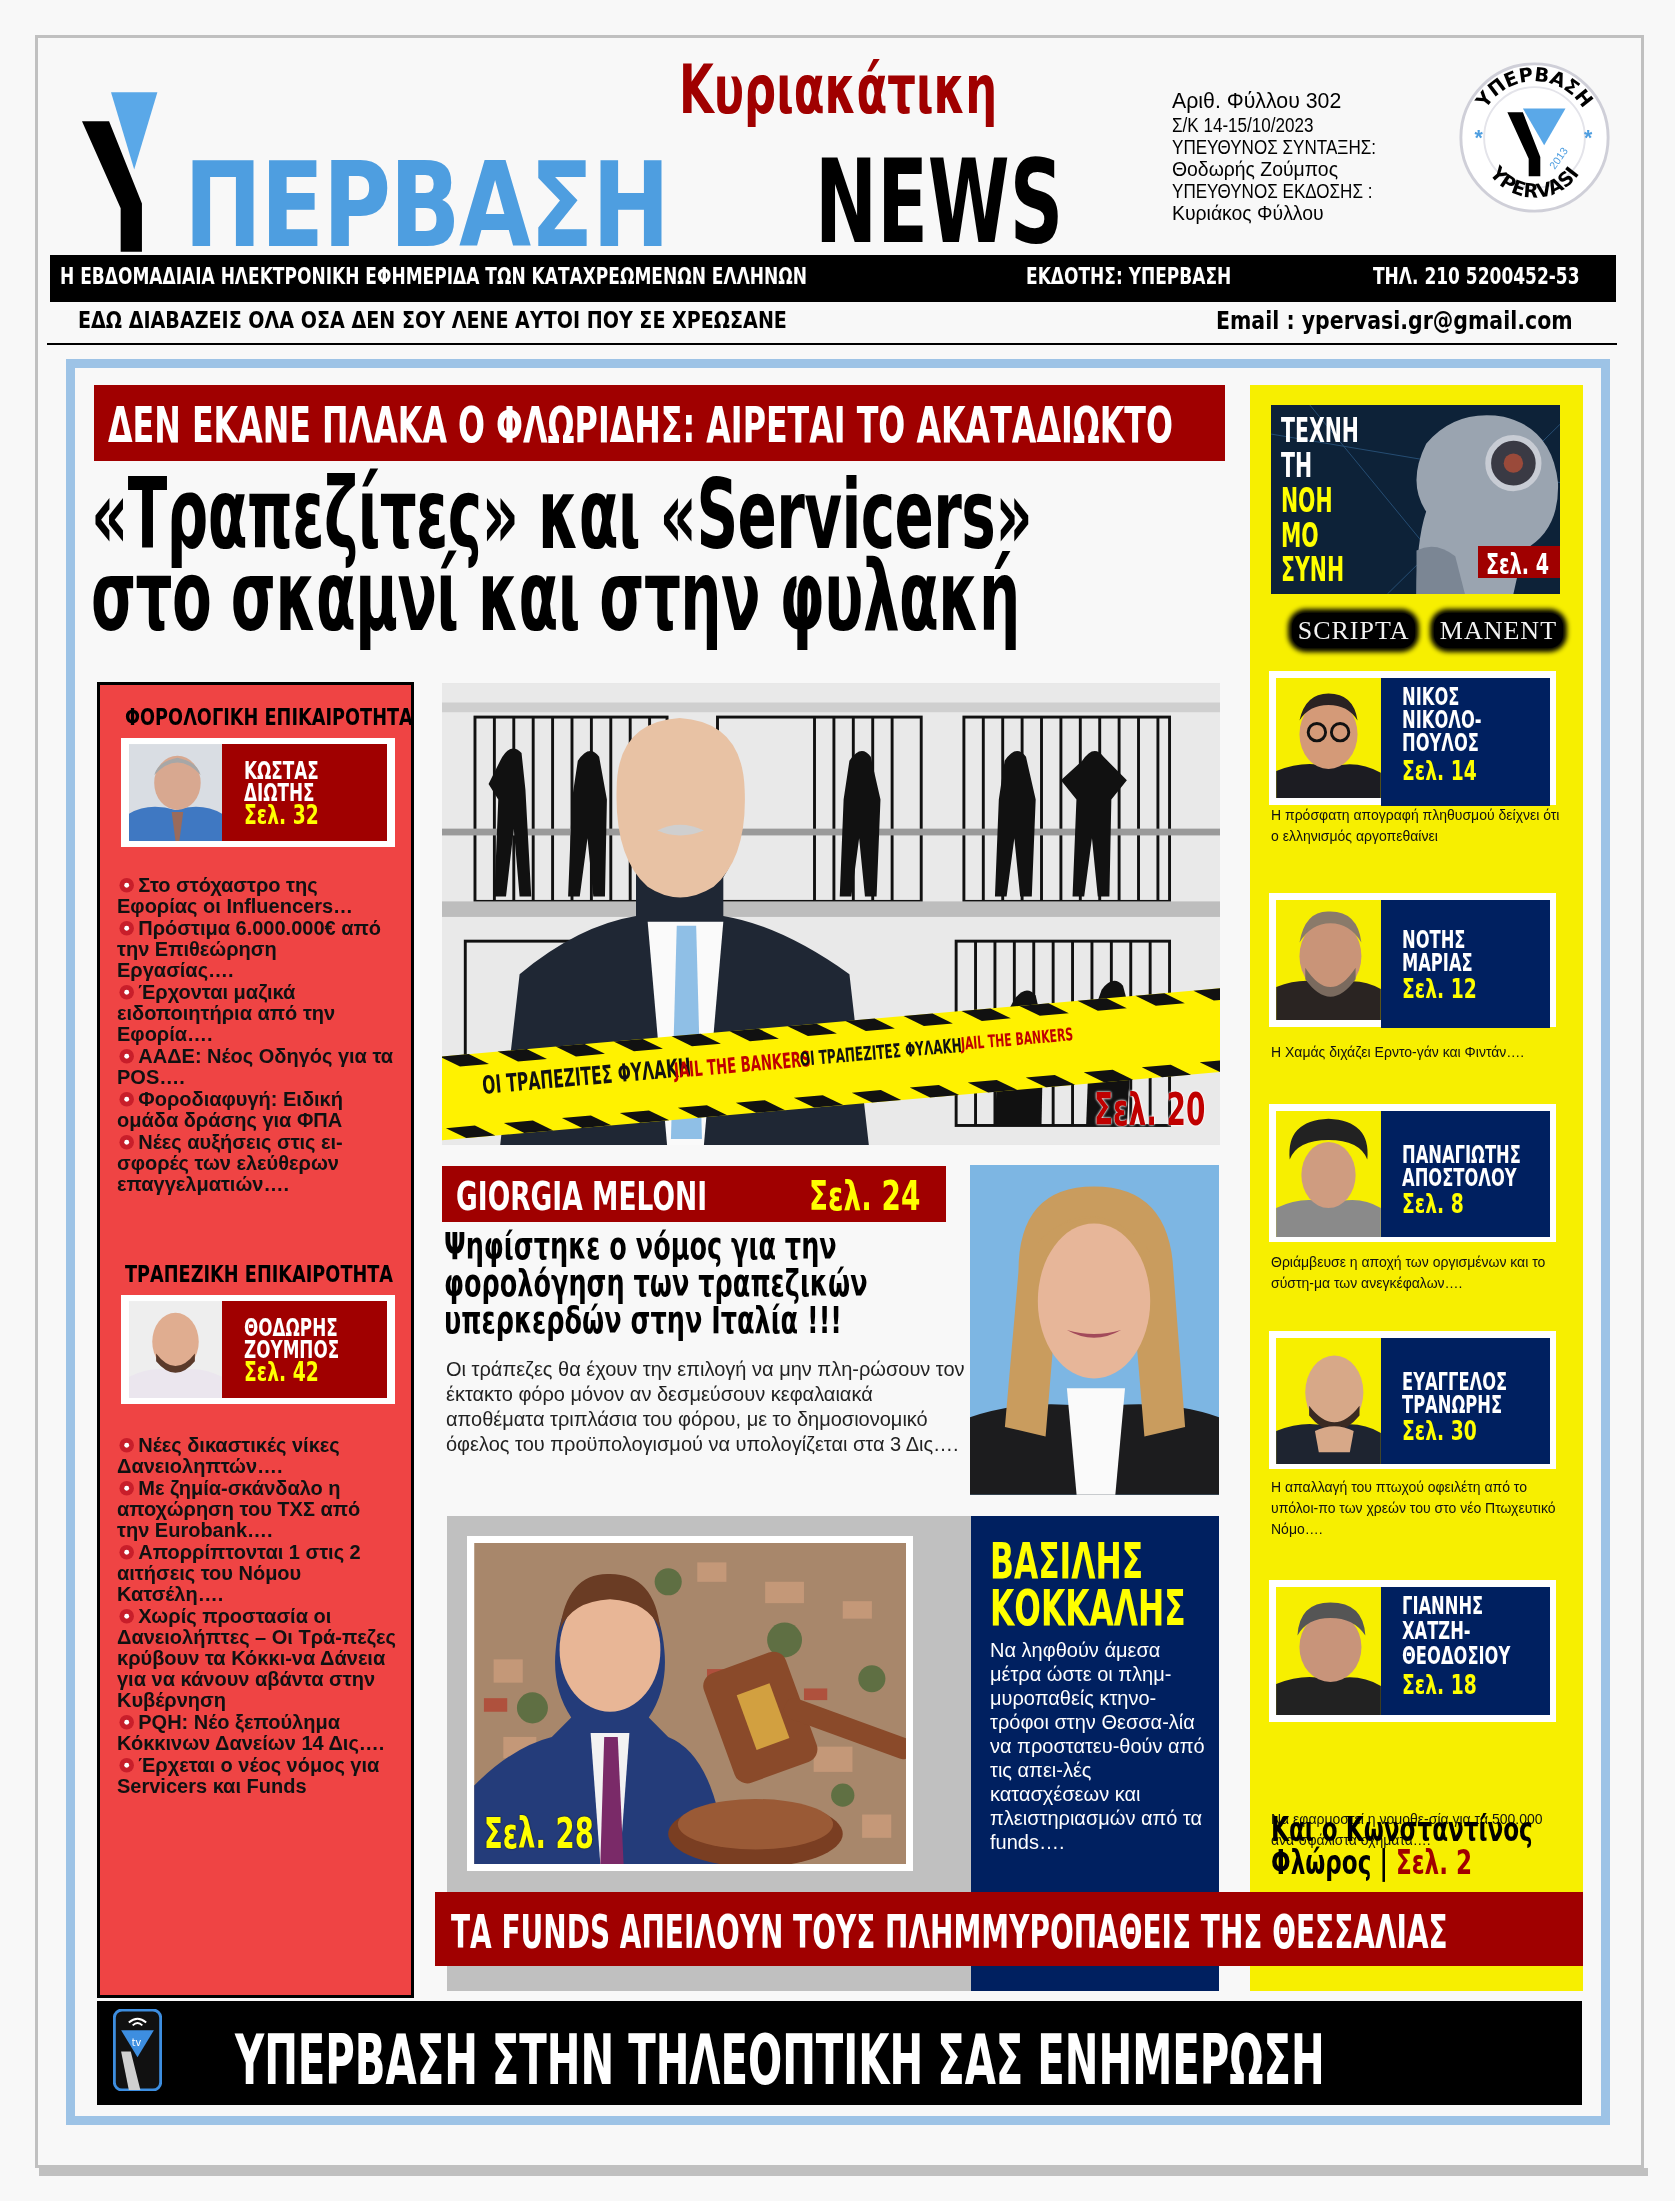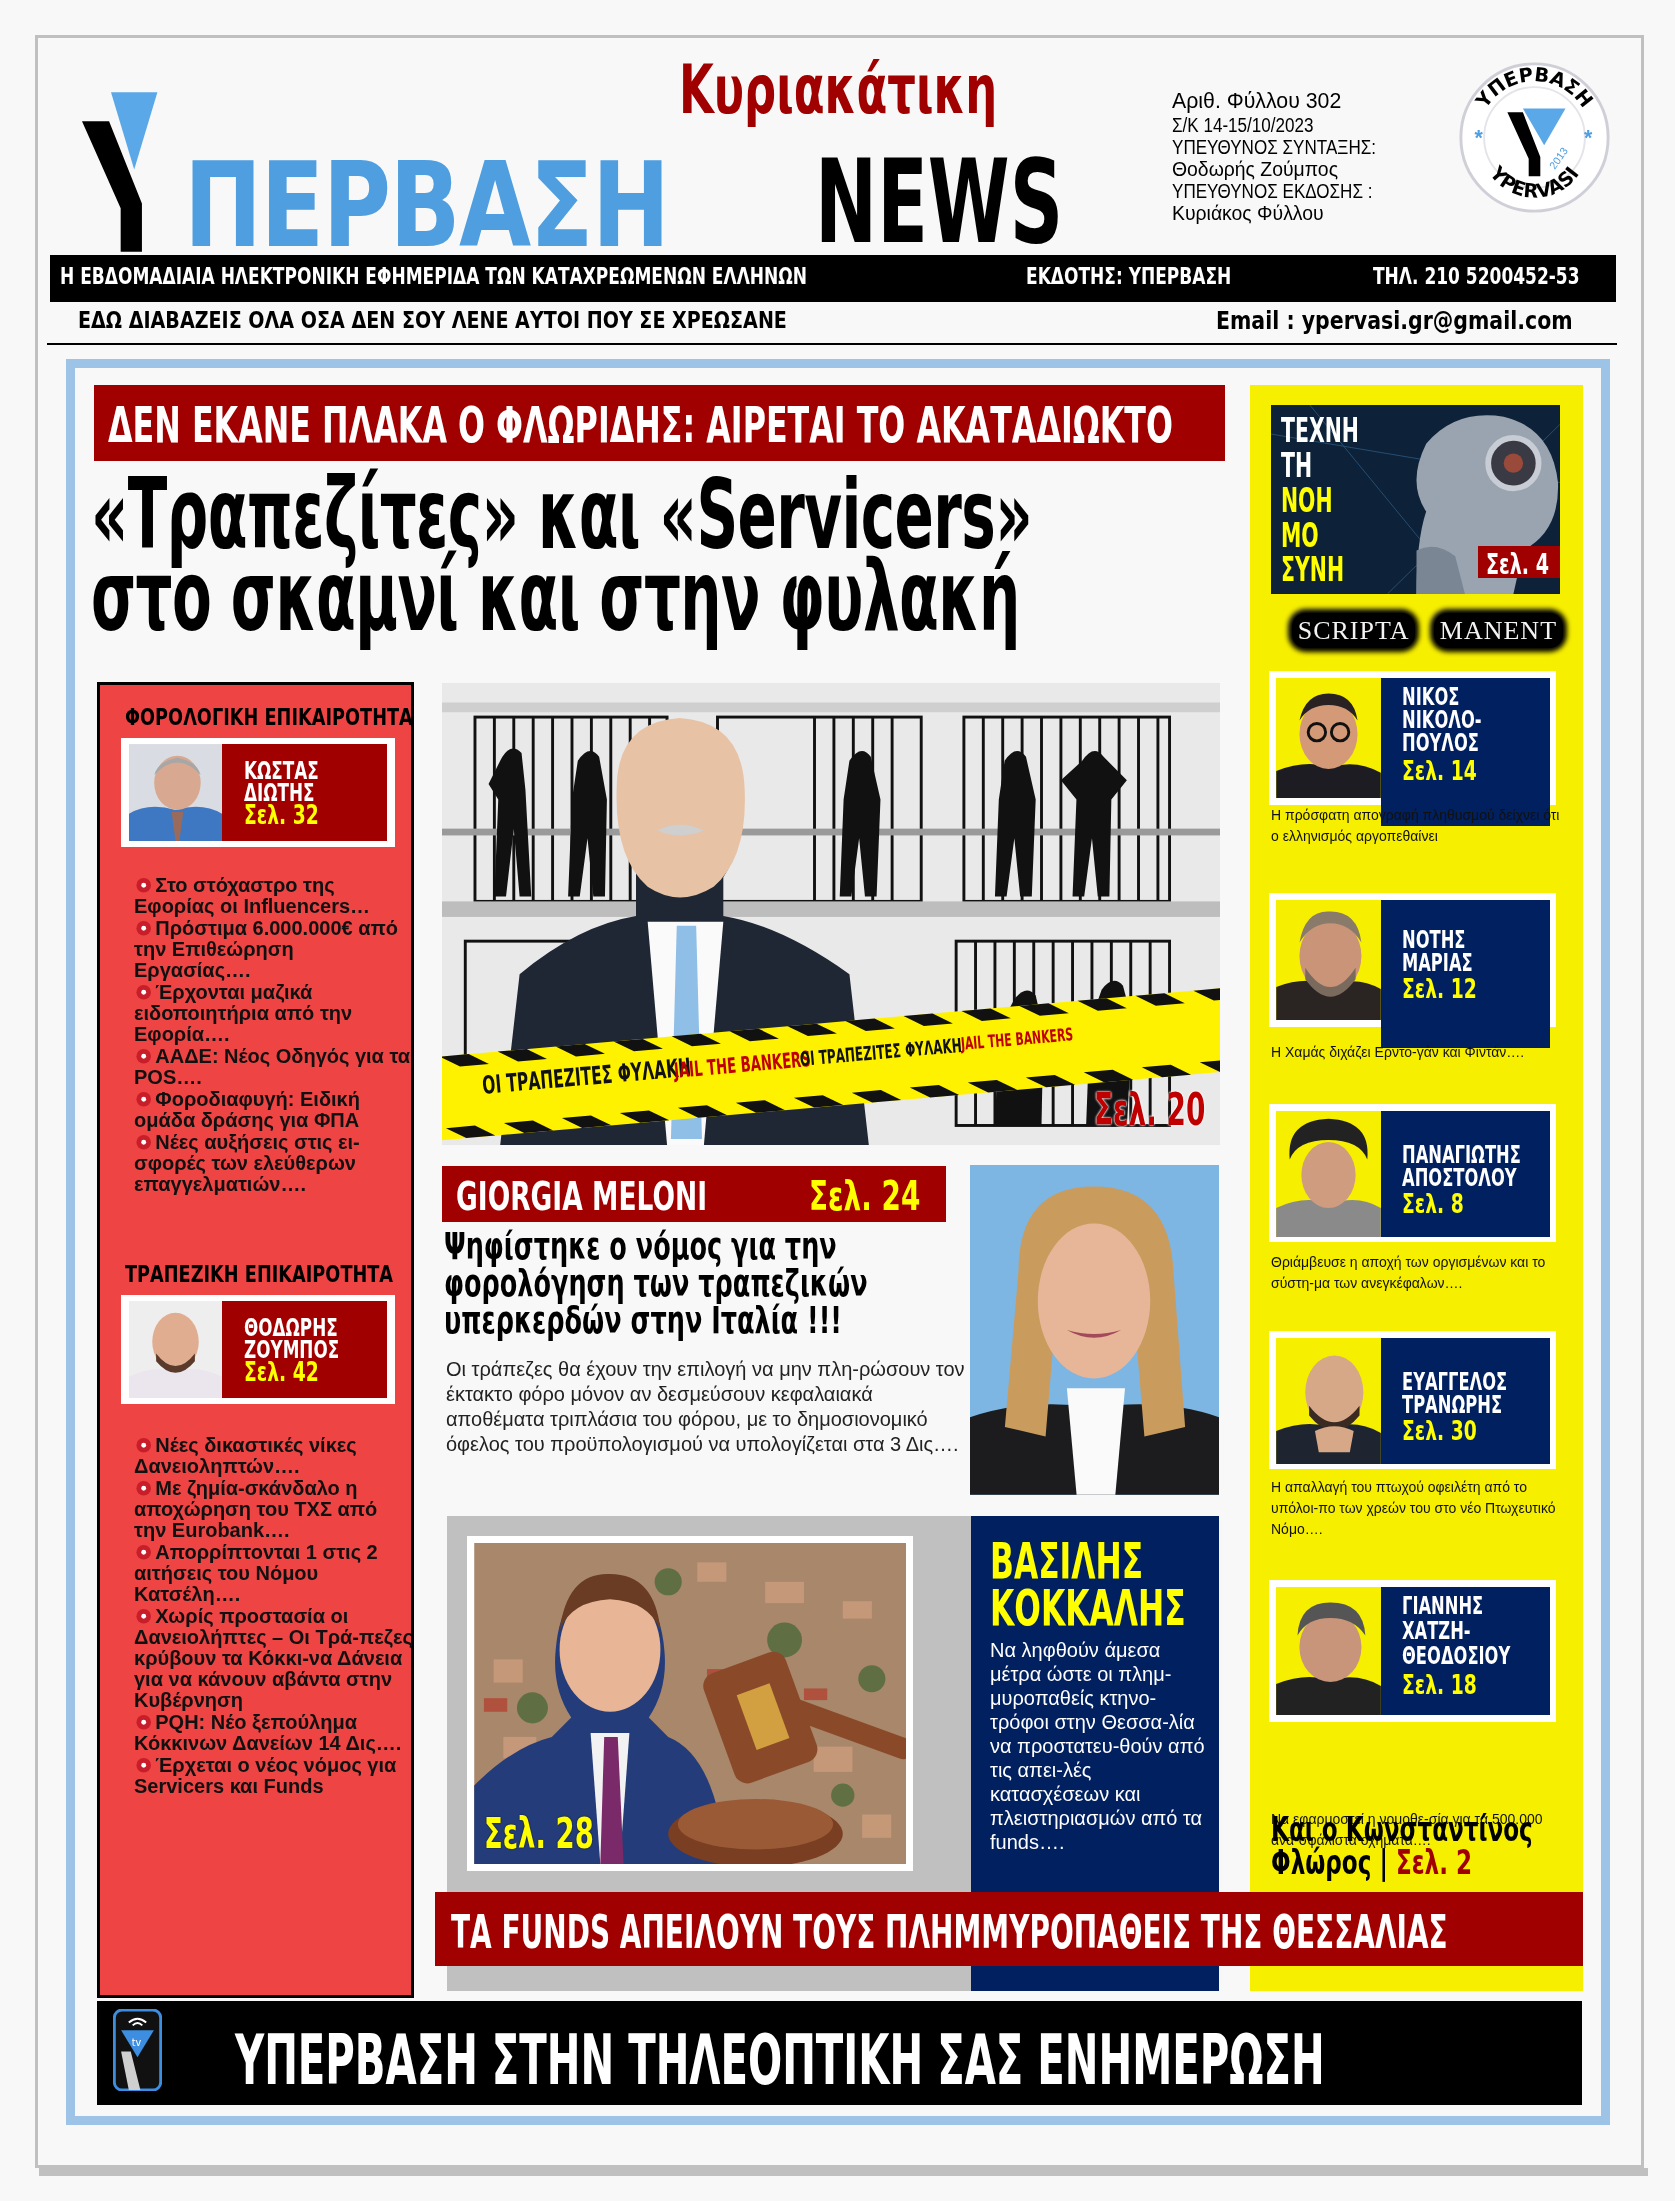--- a/index.html
+++ b/index.html
@@ -41,21 +41,21 @@
   #headline-2 { top: 548px; }
 
   
   #left-col { left: 97px; top: 682px; width: 317px; height: 1316px; border: 3.9px solid #000; background: #ef4444; }
   .sec-title { position: absolute; left: 25px; font-family: "DejaVu Sans", sans-serif; font-weight: bold; font-size: 23px; transform: scaleX(0.77); transform-origin: left top; white-space: nowrap; color: #000; }
   .author-card { position: absolute; left: 21.3px; width: 274px; height: 109px; background: #fff; padding: 5.8px; }
   .author-card .photo { position: absolute; left: 7.8px; top: 5.8px; width: 93px; height: 97px; }
   .author-card .nameplate { position: absolute; left: 101px; top: 5.8px; width: 165px; height: 97px; }
   .nameplate .nm { position: absolute; left: 21.3px; font-family: "DejaVu Sans", sans-serif; font-weight: bold; font-size: 24px; line-height: 21.3px; transform: scaleX(0.7); transform-origin: left top; white-space: nowrap; color: #fff; }
   .nameplate .pg { position: absolute; left: 21.3px; font-family: "DejaVu Sans", sans-serif; font-weight: bold; font-size: 26px; transform: scaleX(0.72); transform-origin: left top; white-space: nowrap; color: #ffff00; }
-  .bullets { position: absolute; left: 34px; width: 281px; font-size: 20px; line-height: 21px; font-weight: bold; color: #111; }
+  .bullets { position: absolute; left: 17px; width: 281px; font-size: 20px; line-height: 21px; font-weight: bold; color: #111; }
   .bullets li { list-style: none; margin-bottom: 1px; }
   .flower { display: inline-block; width: 19.4px; height: 16.5px; vertical-align: -1px; margin-right: 1.9px; }
 
   
   #main-photo { left: 442px; top: 683px; width: 778px; height: 462px; overflow: hidden; background: #e6e6e6; }
 
   
   #meloni-bar { left: 442px; top: 1166px; width: 504px; height: 56px; background: #a00000; }
   #meloni-bar .name { position: absolute; left: 13.6px; top: 7.8px; color: #fff; font-family: "DejaVu Sans", sans-serif; font-weight: bold; font-size: 39px; transform: scaleX(0.68); transform-origin: left top; white-space: nowrap; }
   #meloni-bar .pg { position: absolute; left: 367px; top: 5.8px; color: #ffff00; font-family: "DejaVu Sans", sans-serif; font-weight: bold; font-size: 41px; transform: scaleX(0.68); transform-origin: left top; white-space: nowrap; }
@@ -76,21 +76,21 @@
   #right-col { left: 1250px; top: 385px; width: 333px; height: 1606px; background: #f7ef00; }
   #ai-promo { left: 1271px; top: 405px; width: 289px; height: 189px; background: #0f2440; overflow: hidden; }
   #ai-promo .t { position: absolute; left: 9.7px; font-family: "DejaVu Sans", sans-serif; font-weight: bold; font-size: 33px; line-height: 35px; transform: scaleX(0.62); transform-origin: left top; white-space: nowrap; }
   #ai-promo .pg { position: absolute; right: 0; top: 141px; width: 82px; height: 32px; background: #a00000; }
   #ai-promo .pg span { position: absolute; left: 7.8px; top: 1px; color: #fff; font-family: "DejaVu Sans", sans-serif; font-weight: bold; font-size: 29px; transform: scaleX(0.66); transform-origin: left top; white-space: nowrap; }
   #scripta { left: 1288px; top: 613px; height: 35px; width: 266px; }
   #scripta .w { position: absolute; top: 0; height: 35px; background: #000; border-radius: 13.6px; box-shadow: 0 0 5.8px 3.9px #000; color: #f3f3f3; font-family: "Liberation Serif", serif; font-size: 26px; letter-spacing: 1px; line-height: 35px; padding: 0 5.8px; }
 
   .col-card { position: absolute; left: 1269px; width: 287px; height: 134px; background: #fff; }
   .col-card .photo { position: absolute; left: 6.8px; top: 6.8px; width: 105px; height: 120px; background: #f7ef00; overflow: hidden; }
-  .col-card .plate { position: absolute; left: 112px; top: 6.8px; width: 169px; height: 148px; background: #002060; }
+  .col-card .plate { position: absolute; left: 112px; top: 6.8px; width: 169px; height: 128px; background: #002060; }
   .col-card .nm { position: absolute; left: 21.3px; font-family: "DejaVu Sans", sans-serif; font-weight: bold; font-size: 24px; line-height: 23px; transform: scaleX(0.68); transform-origin: left top; white-space: nowrap; color: #fff; }
   .col-card .pg { position: absolute; left: 21.3px; font-family: "DejaVu Sans", sans-serif; font-weight: bold; font-size: 26px; transform: scaleX(0.72); transform-origin: left top; white-space: nowrap; color: #ffff00; }
   .col-teaser { position: absolute; left: 1271px; width: 291px; color: #111; font-size: 14px; line-height: 21px; }
   #floros { left: 1271px; top: 1813px; color: #000; font-family: "DejaVu Sans", sans-serif; font-weight: bold; font-size: 33px; line-height: 33px; transform: scaleX(0.7); transform-origin: left top; white-space: nowrap; }
   #floros .red { color: #a00000; }
 
   
   #thessaly-bar { left: 435px; top: 1892px; width: 1148px; height: 74px; background: #a00000; }
   #thessaly-bar .t { position: absolute; left: 15.5px; top: 11.6px; color: #fff; font-family: "DejaVu Sans", sans-serif; font-weight: bold; font-size: 47px; transform: scaleX(0.595); transform-origin: left top; white-space: nowrap; }
 

